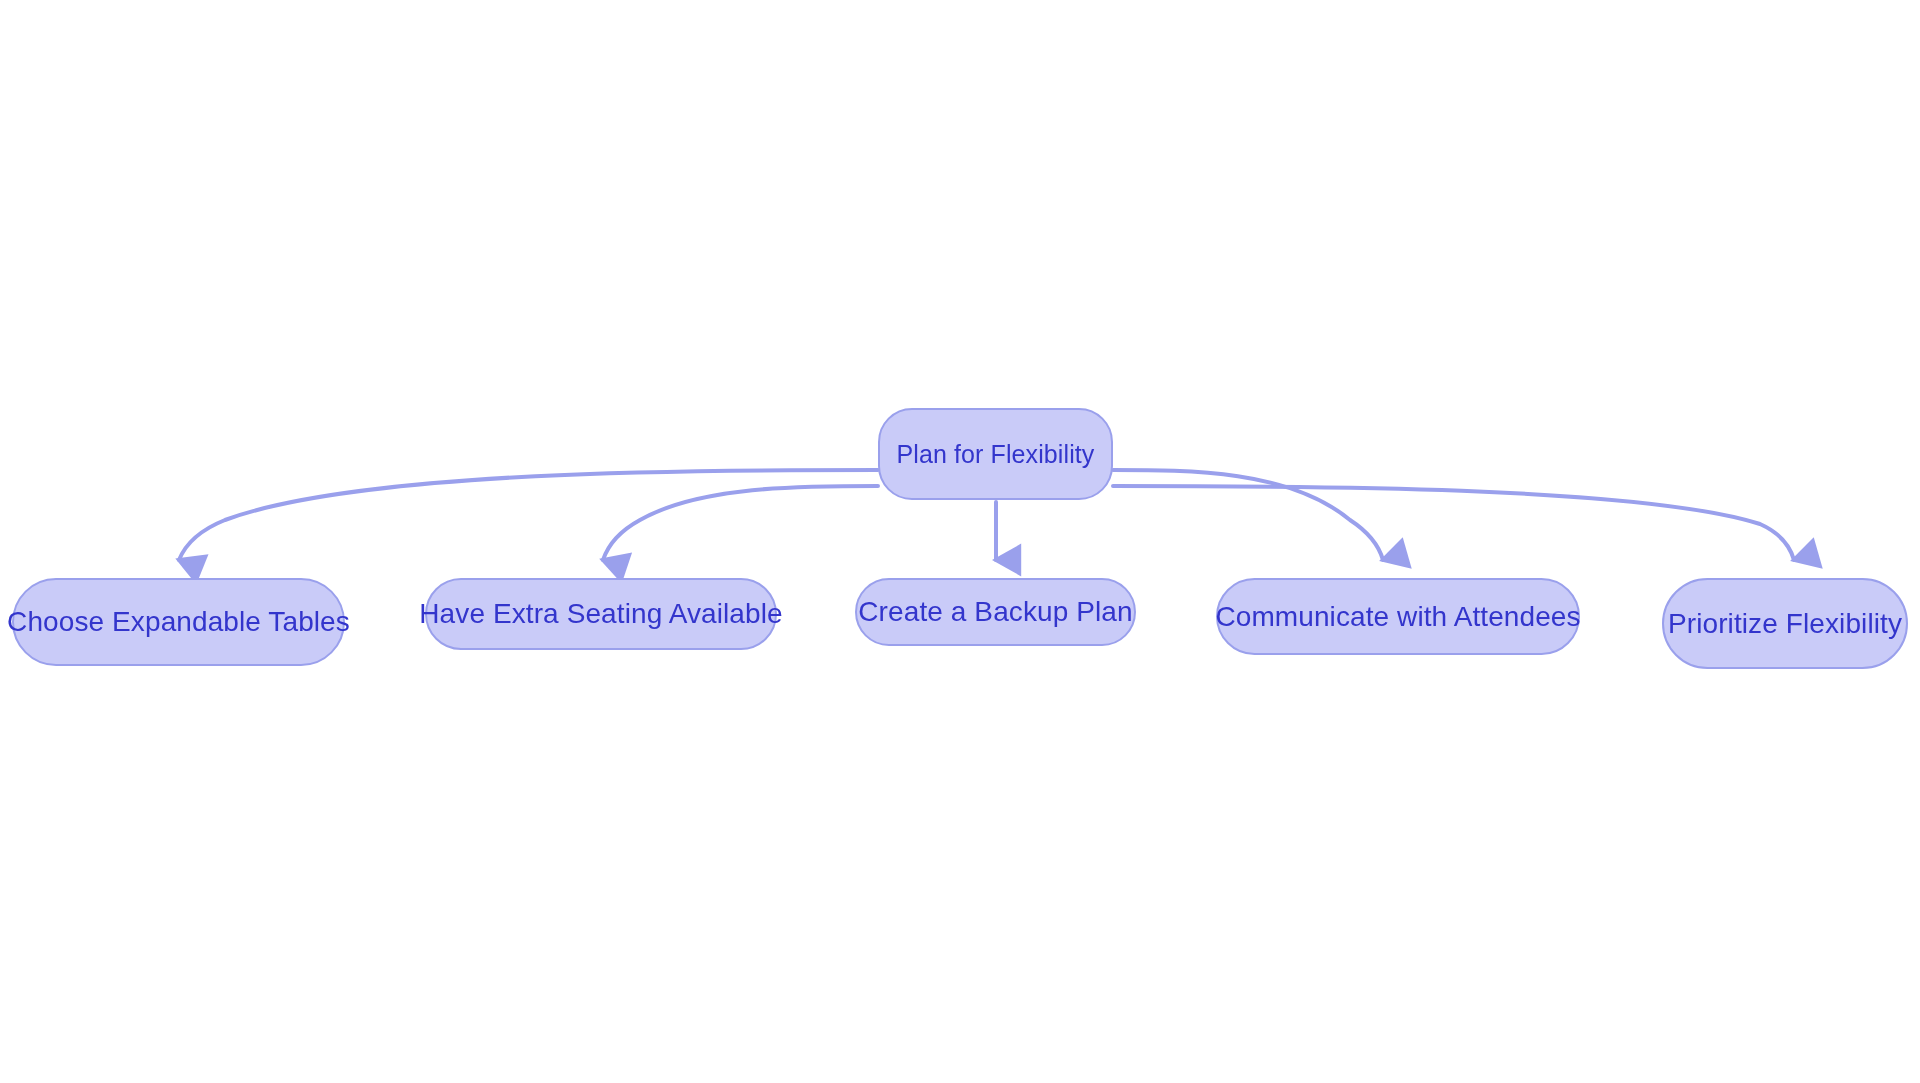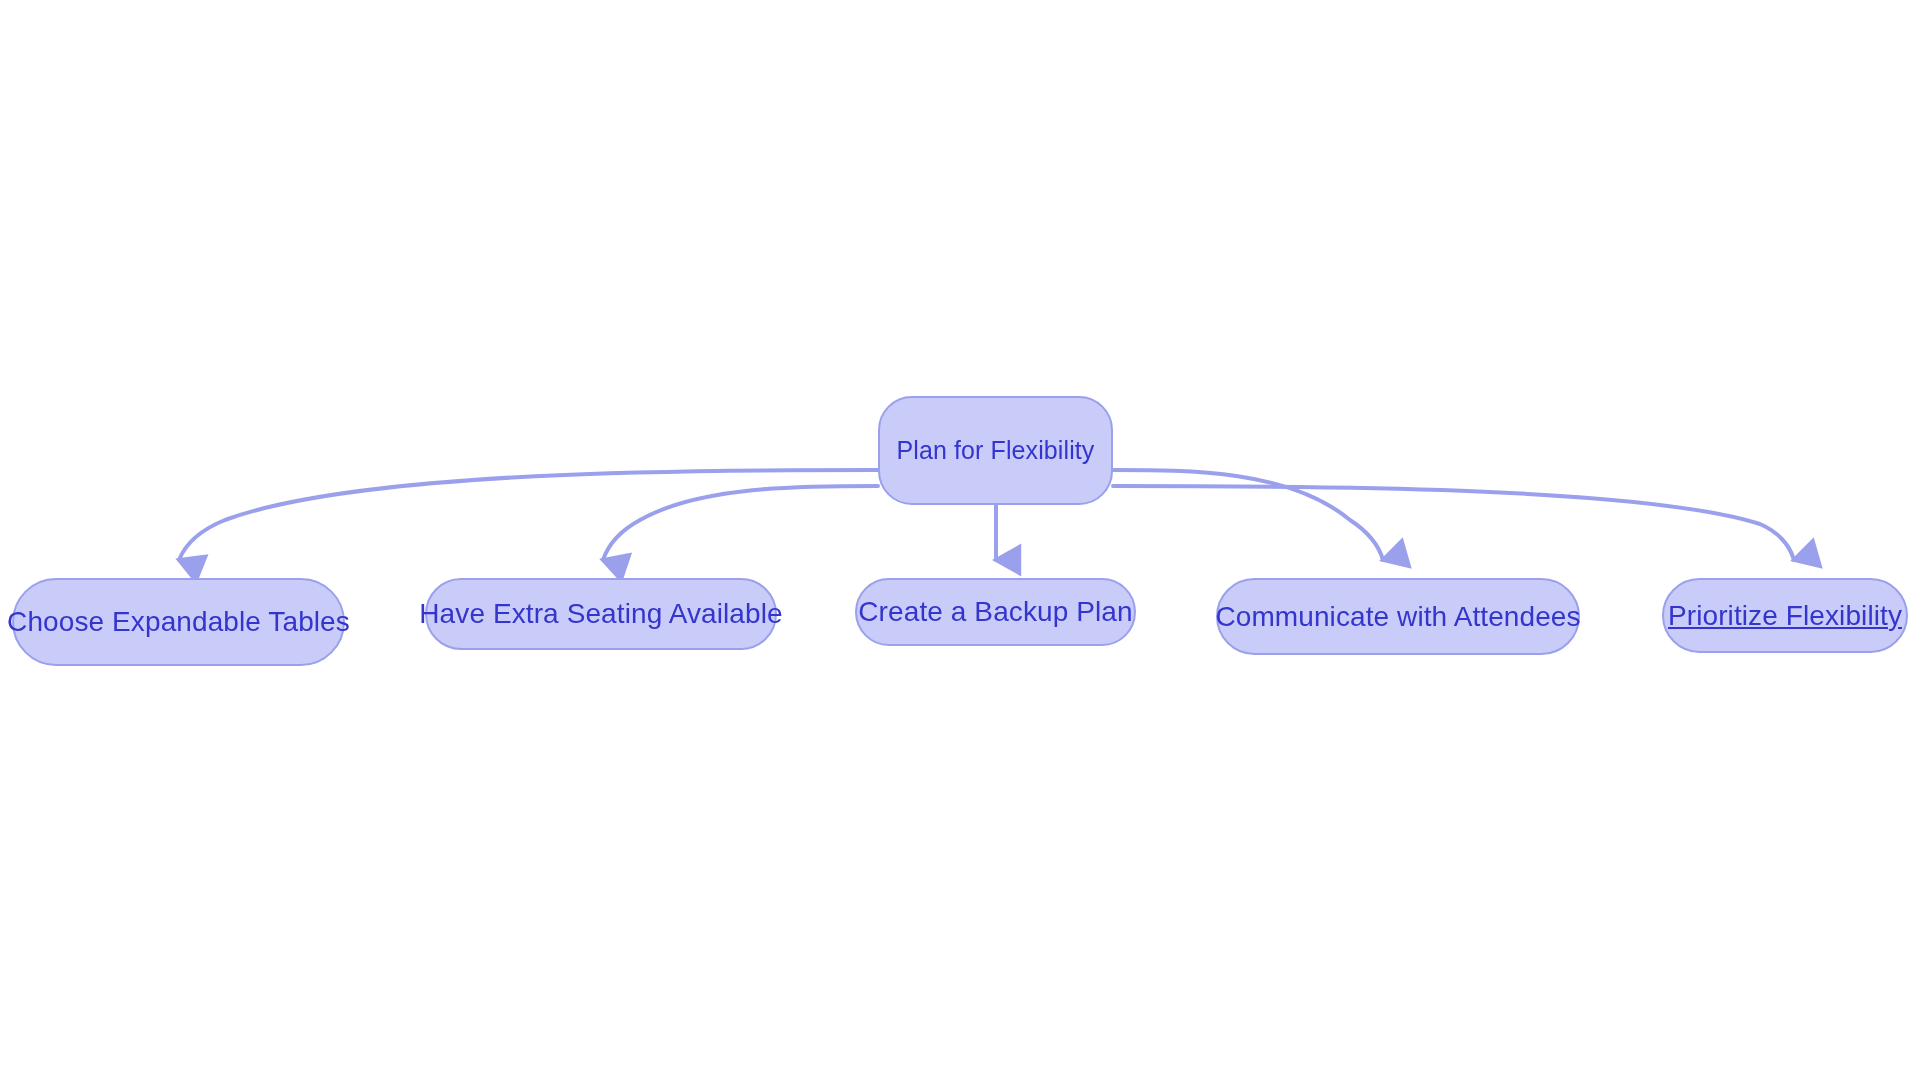--- a/index.html
+++ b/index.html
@@ -73,37 +73,37 @@
       <path d="M 878 486 C 800 486, 700 486, 640 520 C 618 532, 608 545, 603 560" fill="none" stroke="#9aa0ec" stroke-width="4" stroke-linecap="round" marker-end="url(#arrowhead)"></path>
 
       <path d="M 996 502 L 996 560" fill="none" stroke="#9aa0ec" stroke-width="4" stroke-linecap="round" marker-end="url(#arrowhead)"></path>
 
       <path d="M 1113 470 C 1190 470, 1290 470, 1350 520 C 1370 533, 1379 546, 1383 560" fill="none" stroke="#9aa0ec" stroke-width="4" stroke-linecap="round" marker-end="url(#arrowhead)"></path>
 
       <path d="M 1113 486 C 1300 486, 1640 486, 1760 524 C 1780 533, 1790 546, 1794 560" fill="none" stroke="#9aa0ec" stroke-width="4" stroke-linecap="round" marker-end="url(#arrowhead)"></path>
     </g>
   </svg>
 
-  <div class="node root" style="left:878px; top:396px; width:235px; height:109px;">
+  <div class="node root" style="left:878px; top:408px; width:235px; height:92px;">
     <span class="node-label">Plan for Flexibility</span>
   </div>
 
   <div class="node" style="left:12px; top:578px; width:333px; height:88px;">
     <span class="node-label">Choose Expandable Tables</span>
   </div>
 
   <div class="node" style="left:425px; top:578px; width:352px; height:72px;">
     <span class="node-label">Have Extra Seating Available</span>
   </div>
 
   <div class="node" style="left:855px; top:578px; width:281px; height:68px;">
     <span class="node-label">Create a Backup Plan</span>
   </div>
 
   <div class="node" style="left:1216px; top:578px; width:364px; height:77px;">
     <span class="node-label">Communicate with Attendees</span>
   </div>
 
-  <div class="node" style="left:1662px; top:578px; width:246px; height:75px;text-decoration:underline;">
+  <div class="node" style="left:1662px; top:578px; width:246px; height:91px;">
     <span class="node-label">Prioritize Flexibility</span>
   </div>
 
 </div>
 
 </body></html>

